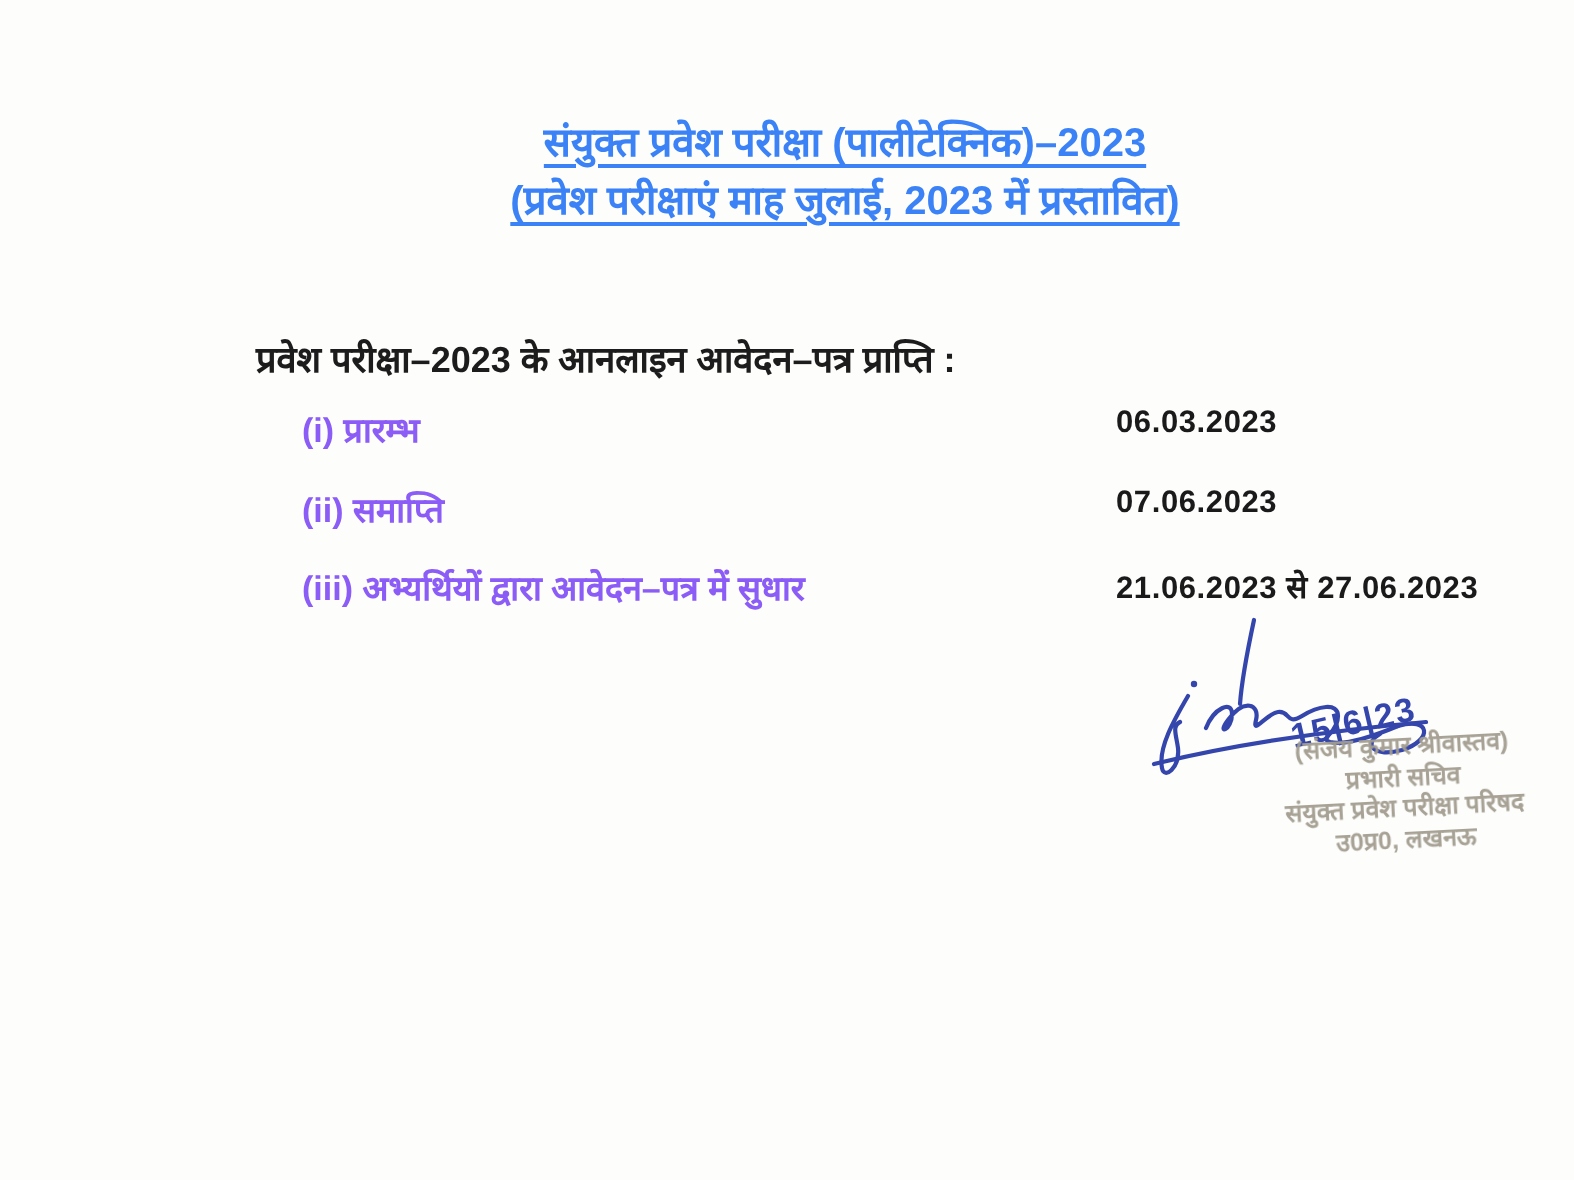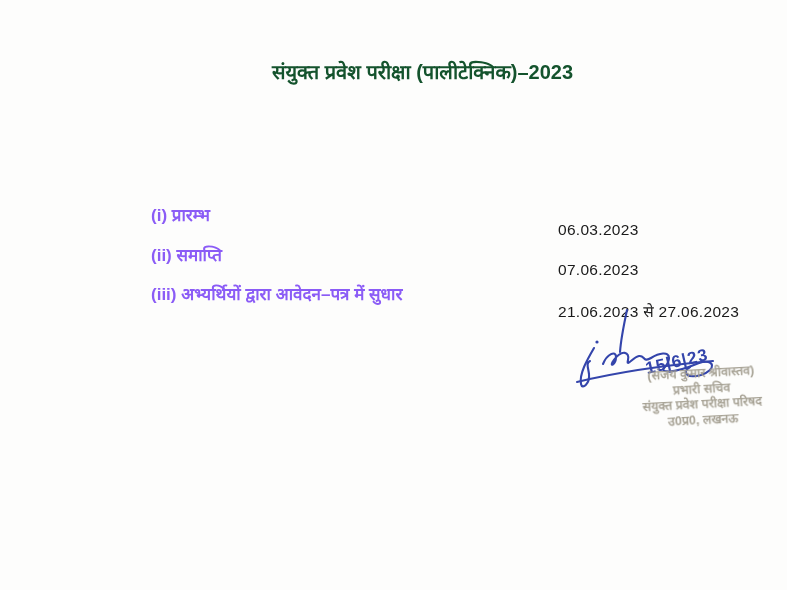--- a/index.html
+++ b/index.html
@@ -19,21 +19,22 @@
     position: absolute;
     left: 185px;
     top: 58px;
     width: 475px;
     text-align: center;
   }
   .title-line {
     font-size: 20px;
     font-weight: bold;
     line-height: 29px;
-    color: #14532d;
+    color: #3b82f6;
+    text-decoration: underline;
     text-underline-offset: 4px;
     text-decoration-thickness: 1.5px;
     white-space: nowrap;
   }
 
   .col-header {
     position: absolute;
     left: 557px;
     top: 142px;
     font-size: 18px;
@@ -63,23 +64,23 @@
     position: absolute;
     left: 151px;
     font-size: 17px;
     font-weight: bold;
     color: #8b5cf6;
     white-space: nowrap;
   }
   .sched-date {
     position: absolute;
     left: 558px;
-    top: 18px;
+    top: 0;
     font-size: 15.5px;
-    font-weight: normal;
+    font-weight: bold;
     letter-spacing: 0.3px;
     color: #1a1a1a;
     white-space: nowrap;
   }
 
   .signature-wrap {
     position: absolute;
     left: 563px;
     top: 306px;
     width: 175px;
@@ -115,23 +116,25 @@
     white-space: nowrap;
   }
 </style>
 </head>
 <body>
 
 <div class="page">
 
   <div class="title-block">
     <div class="title-line">संयुक्त प्रवेश परीक्षा (पालीटेक्निक)–2023</div>
+    <div class="title-line">(प्रवेश परीक्षाएं माह जुलाई, 2023 में प्रस्तावित)</div>
   </div>
 
 
+  <div class="intro">प्रवेश परीक्षा–2023 के आनलाइन आवेदन–पत्र प्राप्ति :</div>
 
   <div class="sched-row row-1">
     <span class="sched-label">(i) प्रारम्भ</span>
     <span class="sched-date">06.03.2023</span>
   </div>
 
   <div class="sched-row row-2">
     <span class="sched-label">(ii) समाप्ति</span>
     <span class="sched-date">07.06.2023</span>
   </div>

